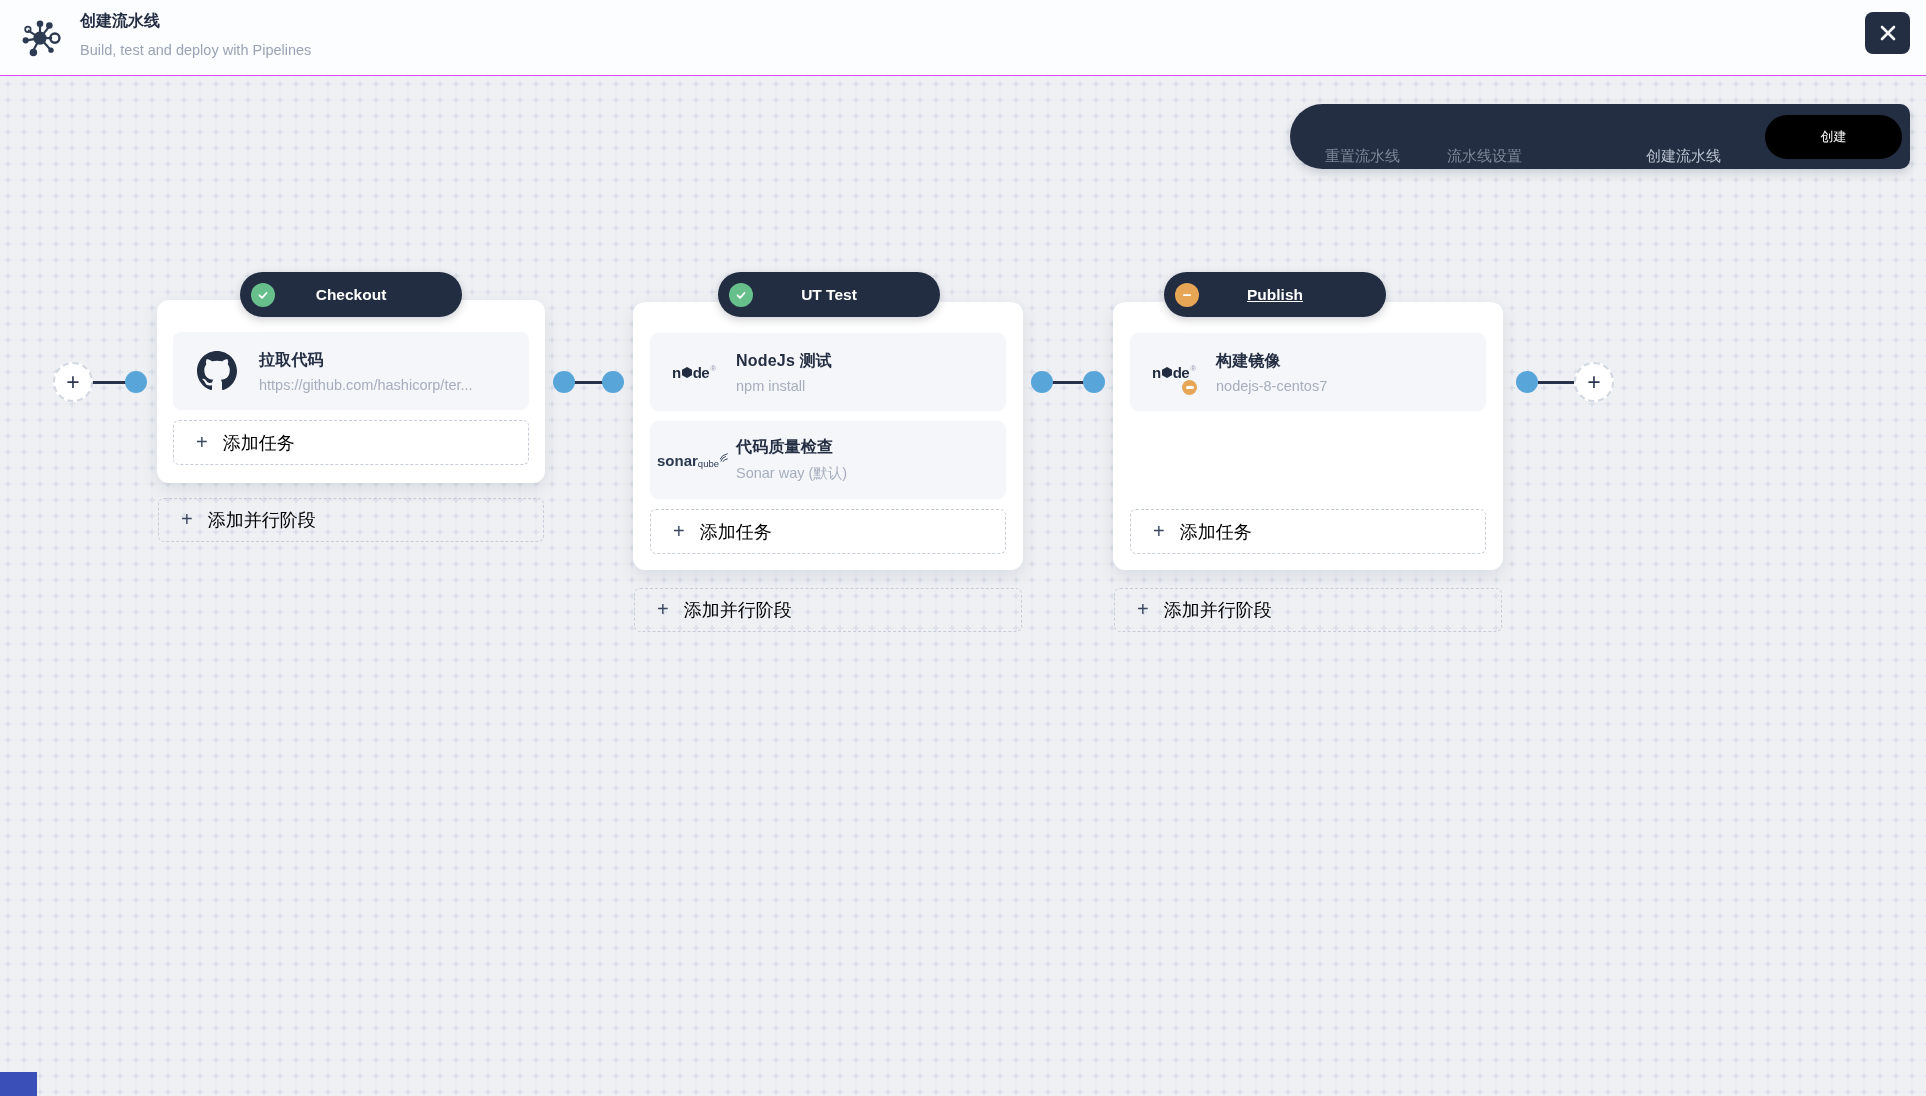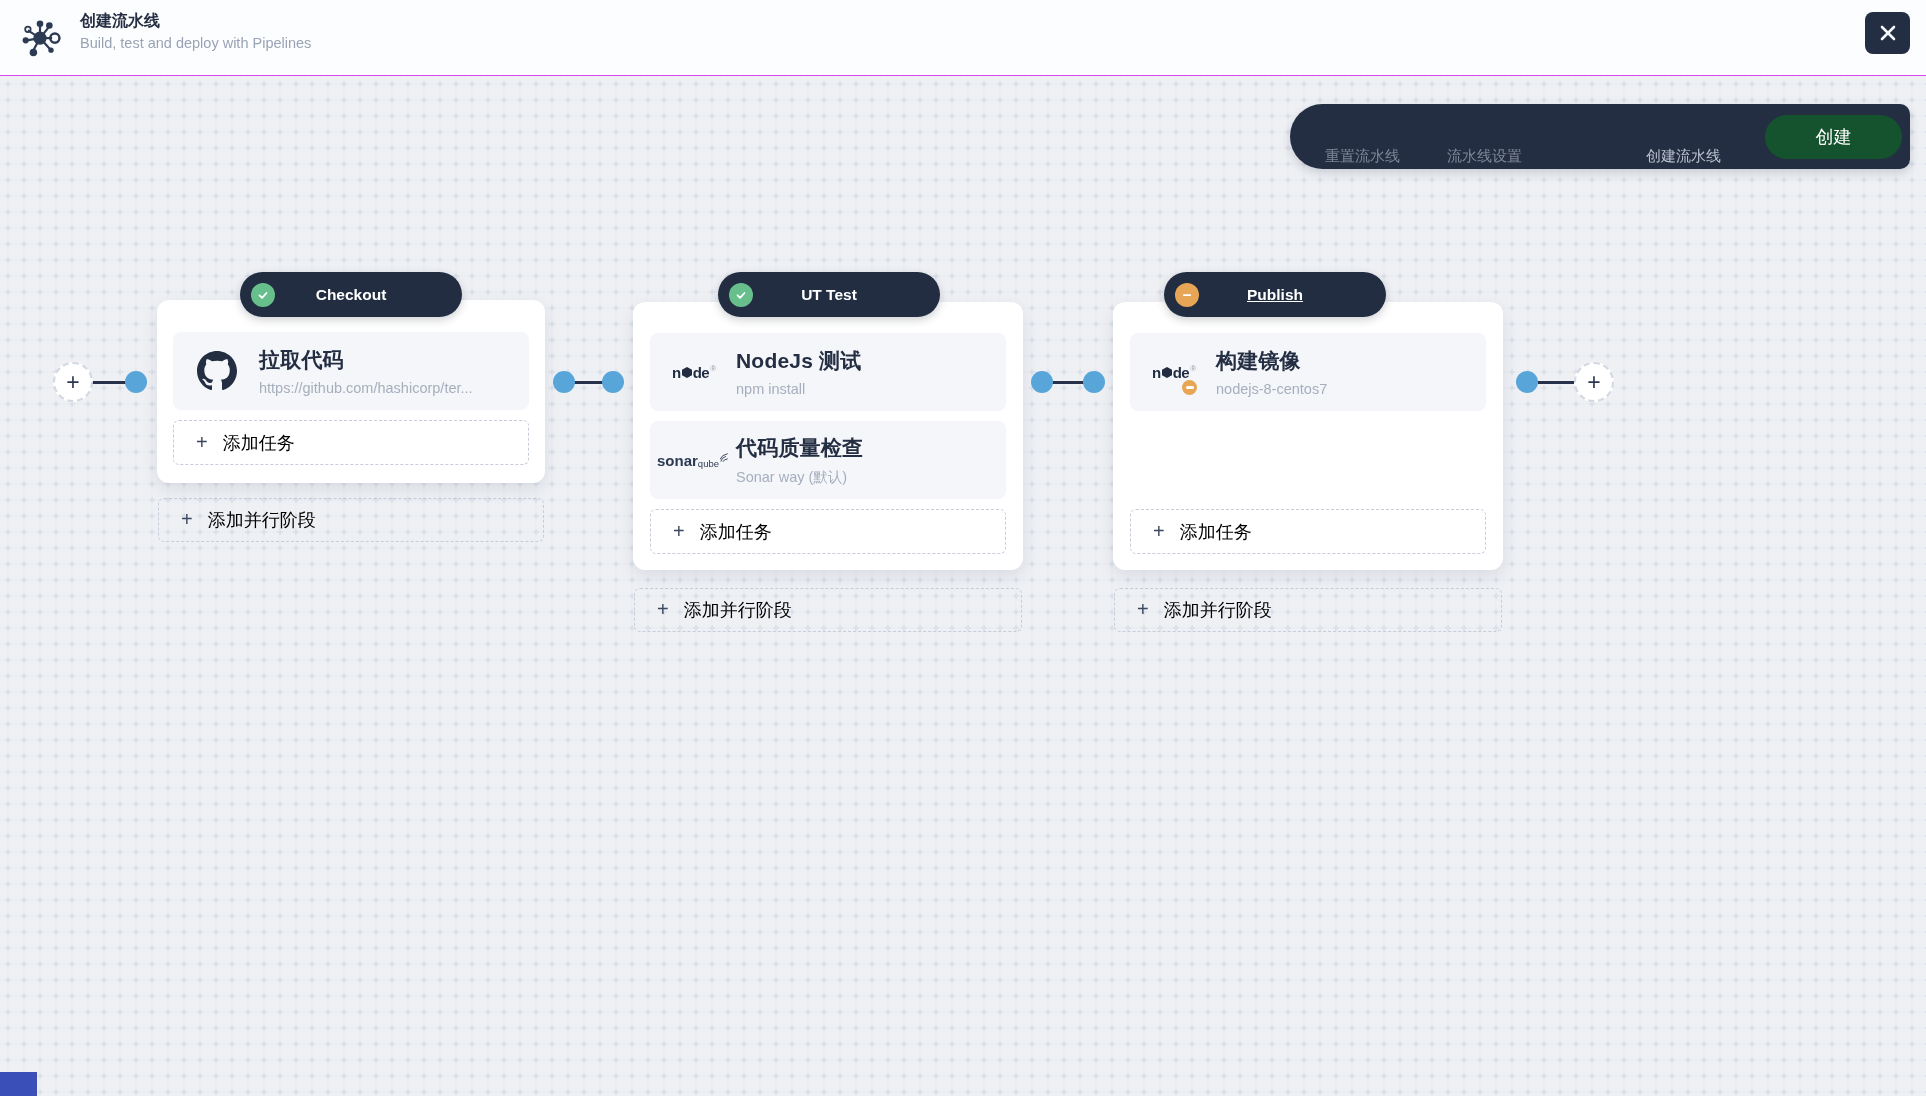--- a/index.html
+++ b/index.html
@@ -3,45 +3,45 @@
 <meta charset="utf-8">
 <style>
   * { margin:0; padding:0; box-sizing:border-box; }
   html,body { width:1926px; height:1096px; overflow:hidden; }
   body { font-family:"Liberation Sans","DejaVu Sans",sans-serif; background:#eef0f4; position:relative; }
 
   
   .header { position:absolute; left:0; top:0; width:1926px; height:76px; background:#fcfdfe; border-bottom:1px solid #d946ef; z-index:20; }
   .header-icon { position:absolute; left:18px; top:15px; width:44px; height:44px; }
   .hdr-title { position:absolute; left:80px; top:11px; font-size:16px; font-weight:700; color:#242e42; }
-  .hdr-sub { position:absolute; left:80px; top:35px; font-size:14.5px; color:#99a3b5; }
+  .hdr-sub { position:absolute; left:80px; top:42px; font-size:14.5px; color:#99a3b5; }
   .close-btn { position:absolute; left:1865px; top:12px; width:45px; height:42px; background:#242e42; border-radius:8px; display:flex; align-items:center; justify-content:center; cursor:pointer; z-index:30; }
 
   
   .canvas-bg { position:absolute; left:0; top:76px; width:1926px; height:1020px; z-index:0; }
 
   
   .toolbar { position:absolute; left:1290px; top:104px; width:620px; height:65px; background:#242e42; border-radius:33px 10px 10px 33px; display:flex; align-items:center; z-index:15; box-shadow:0 4px 10px rgba(36,46,66,.18); }
   .tb-item { font-size:15px; color:#7e8899; text-align:center; cursor:pointer; white-space:nowrap;margin-top:40px; }
   .tb-item.reset { margin-left:30px; width:85px; }
   .tb-item.settings { margin-left:37px; width:85px; }
   .tb-item.draft { margin-left:114px; width:85px; color:#bac3cf; }
-  .tb-create { margin-left:39px; width:137px; height:44px; border-radius:22px; background:#14532d; color:#ffffff; font-size:18px; border:none; cursor:pointer; display:flex; align-items:center; justify-content:center; }
+  .tb-create { margin-left:39px; width:137px; height:44px; border-radius:22px; background:#000000; color:#ffffff; font-size:13px; border:none; cursor:pointer; display:flex; align-items:center; justify-content:center; }
 
   
   .stage-card { position:absolute; background:#ffffff; border-radius:12px; box-shadow:0 6px 16px rgba(36,46,66,.10); z-index:5; }
   .stage-pill { position:absolute; height:45px; width:222px; background:#222d42; border-radius:23px; color:#fff; display:flex; align-items:center; justify-content:center; font-size:15.5px; font-weight:700; z-index:8; box-shadow:0 3px 8px rgba(36,46,66,.22); cursor:pointer; }
   .pill-status { position:absolute; left:11px; top:10.5px; width:24px; height:24px; border-radius:50%; display:flex; align-items:center; justify-content:center; }
   .status-success { background:#67c08c; }
   .status-pending { background:#e7a655; }
 
   .task-row { position:absolute; background:#f4f6fa; border-radius:8px; display:flex; align-items:center; padding-left:18px; cursor:pointer; }
   .task-icon-cell { position:relative; width:52px; height:100%; display:flex; align-items:center; justify-content:center; flex:none; }
   .task-texts { margin-left:16px; }
-  .task-title { font-size:21px; font-weight:700; color:#242e42; letter-spacing:.2px; }
+  .task-title { font-size:16px; font-weight:700; color:#242e42; letter-spacing:.2px; }
   .task-sub { font-size:14.5px; color:#a6aebd; margin-top:6px; }
 
   .dash-btn { position:absolute; border:1.5px dashed #c6cdd9; border-radius:6px; display:flex; align-items:center; padding-left:22px; cursor:pointer; background:transparent; }
   .dash-btn .plus { font-size:20px; font-weight:400; color:#3c4860; margin-right:15px; line-height:1; margin-top:-2px; }
   .dash-btn .lbl { font-size:18px; color:#000000; }
 
   
   .node-logo { display:flex; align-items:center; }
   .node-logo .nl-txt { font-size:15px; font-weight:800; color:#232d42; letter-spacing:-.5px; }
   .node-logo .reg { font-size:8px; color:#98a1b0; margin-left:1px; margin-top:-8px; }

